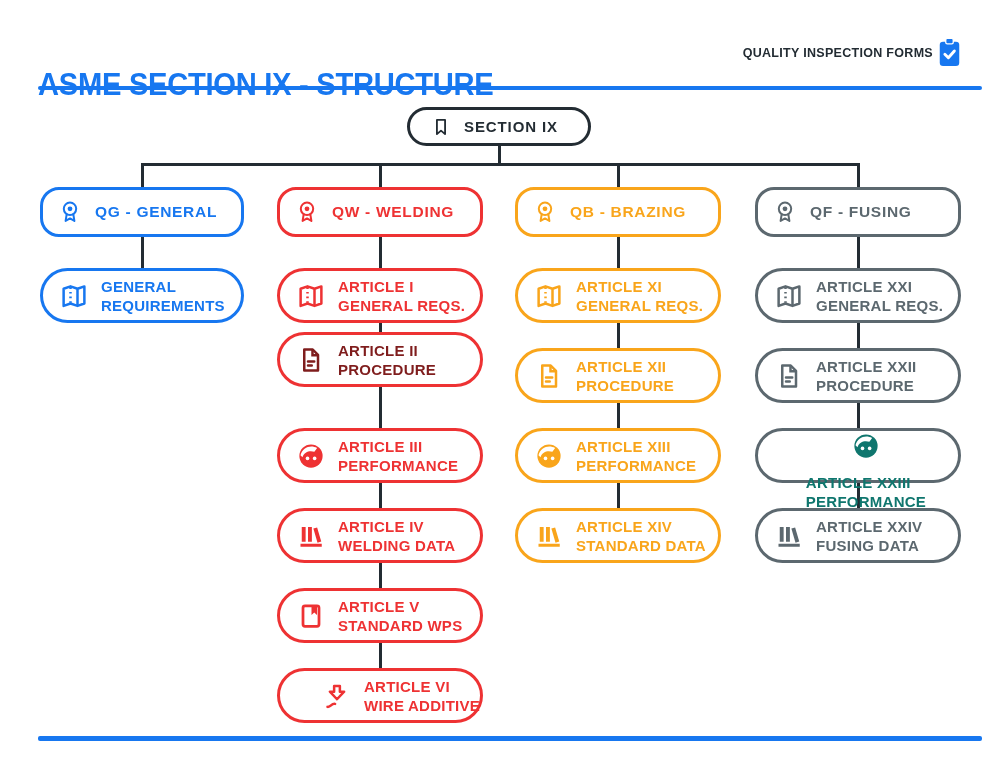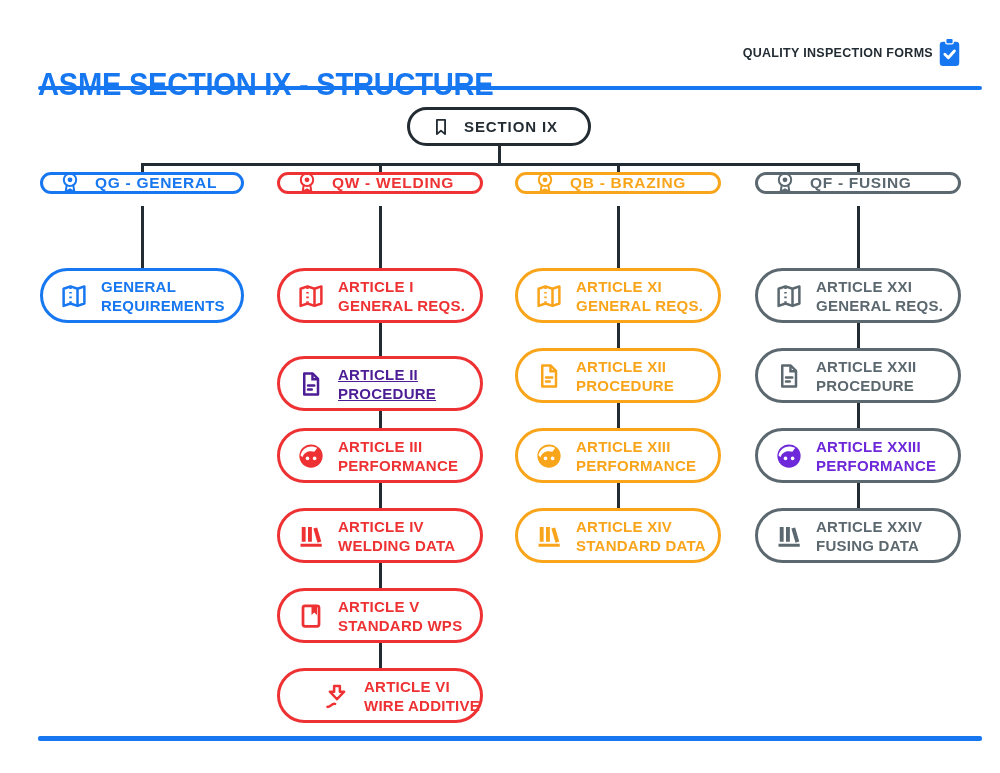--- a/index.html
+++ b/index.html
@@ -14,21 +14,21 @@
   .badge{position:absolute;right:37px;top:37px;height:31px;display:flex;align-items:center;gap:3px;}
   .badge-label{font-size:12.5px;font-weight:bold;letter-spacing:0.3px;white-space:nowrap;}
   
   .line{position:absolute;background:#232C33;z-index:1;}
   
   .node{position:absolute;background:#fff;border:3px solid #232C33;box-sizing:border-box;
         display:flex;align-items:center;z-index:2;}
   .root-node{left:407px;top:107px;width:184px;height:39px;border-radius:20px;
              padding-left:21px;gap:13px;align-items:center;}
   .root-label{font-size:15px;font-weight:bold;letter-spacing:0.9px;white-space:nowrap;}
-  .header-node{top:172px;height:22px;border-radius:19px;padding-left:15px;gap:13px;align-items:center;}
+  .header-node{top:187px;height:50px;border-radius:19px;padding-left:15px;gap:13px;align-items:center;}
   .header-label{font-size:15.5px;font-weight:bold;letter-spacing:0.7px;white-space:nowrap;}
   .child-node{height:55px;border-radius:27.5px;padding-left:16px;gap:12px;}
   .child-label{font-size:15px;font-weight:bold;letter-spacing:0.25px;line-height:19px;white-space:nowrap;}
   .icon{display:flex;align-items:center;justify-content:center;flex:0 0 auto;}
   .icon svg{display:block;}
 </style>
 </head>
 <body>
 
 <div class="canvas">
@@ -110,21 +110,21 @@
      <path d="M9.2 4.3 L3.7 6.2 V19.9 L9.2 18 L14.8 19.9 L20.3 18 V4.3 L14.8 6.2 Z" fill="none" stroke="currentColor" stroke-width="2" stroke-linejoin="round"></path>
      <path d="M9.2 5 V17.7" stroke="currentColor" stroke-width="2" stroke-dasharray="1.3 2.4"></path>
      <path d="M14.8 6.6 V19.4" stroke="currentColor" stroke-width="2"></path>
             </svg>
           </span>
           <span class="child-label">
             <div>ARTICLE I</div>
             <div>GENERAL REQS.</div>
           </span>
         </div>
-        <div class="node child-node" style="left: 277px; top: 356px; width: 206px; border-color: rgb(238, 50, 51); color: #4c1d95; text-decoration: underline;">
+        <div class="node child-node" style="left: 277px; top: 332px; width: 206px; border-color: rgb(238, 50, 51); color: #7f1d1d;">
           <span class="icon">
             <svg width="30" height="30" viewBox="0 0 24 24">
      <path d="M6.6 3.6 h6.8 l4.2 4.3 V20.4 H6.6 Z" fill="none" stroke="currentColor" stroke-width="2" stroke-linejoin="round"></path>
      <path d="M13.2 3.8 v4.3 h4.2" fill="none" stroke="currentColor" stroke-width="2"></path>
      <path d="M9.6 13.2 h5 M9.6 16.4 h3" stroke="currentColor" stroke-width="2" stroke-linecap="round"></path>
             </svg>
           </span>
           <span class="child-label">
             <div>ARTICLE II</div>
             <div>PROCEDURE</div>
@@ -275,21 +275,21 @@
      <path d="M6.6 3.6 h6.8 l4.2 4.3 V20.4 H6.6 Z" fill="none" stroke="currentColor" stroke-width="2" stroke-linejoin="round"></path>
      <path d="M13.2 3.8 v4.3 h4.2" fill="none" stroke="currentColor" stroke-width="2"></path>
      <path d="M9.6 13.2 h5 M9.6 16.4 h3" stroke="currentColor" stroke-width="2" stroke-linecap="round"></path>
             </svg>
           </span>
           <span class="child-label">
             <div>ARTICLE XXII</div>
             <div>PROCEDURE</div>
           </span>
         </div>
-        <div class="node child-node" style="left: 755px; top: 428px; width: 206px; border-color: rgb(92, 104, 111); color: #6d28d9;">
+        <div class="node child-node" style="left: 755px; top: 428px; width: 206px; border-color: rgb(92, 104, 111); color: #0f766e; flex-direction: column;">
           <span class="icon">
             <svg width="30" height="30" viewBox="0 0 24 24">
      <circle cx="12" cy="12" r="9.3" fill="currentColor"></circle>
      <path d="M3.6 11.4 C5.2 5.2 11.6 2.6 16.9 5.6 L14.7 8.6 C10.9 7.4 6.6 8.6 5.2 13 Z" fill="#fff"></path>
      <circle cx="9.2" cy="13.9" r="1.45" fill="#fff"></circle>
      <circle cx="14.9" cy="13.9" r="1.45" fill="#fff"></circle>
             </svg>
           </span>
           <span class="child-label">
             <div>ARTICLE XXIII</div>

